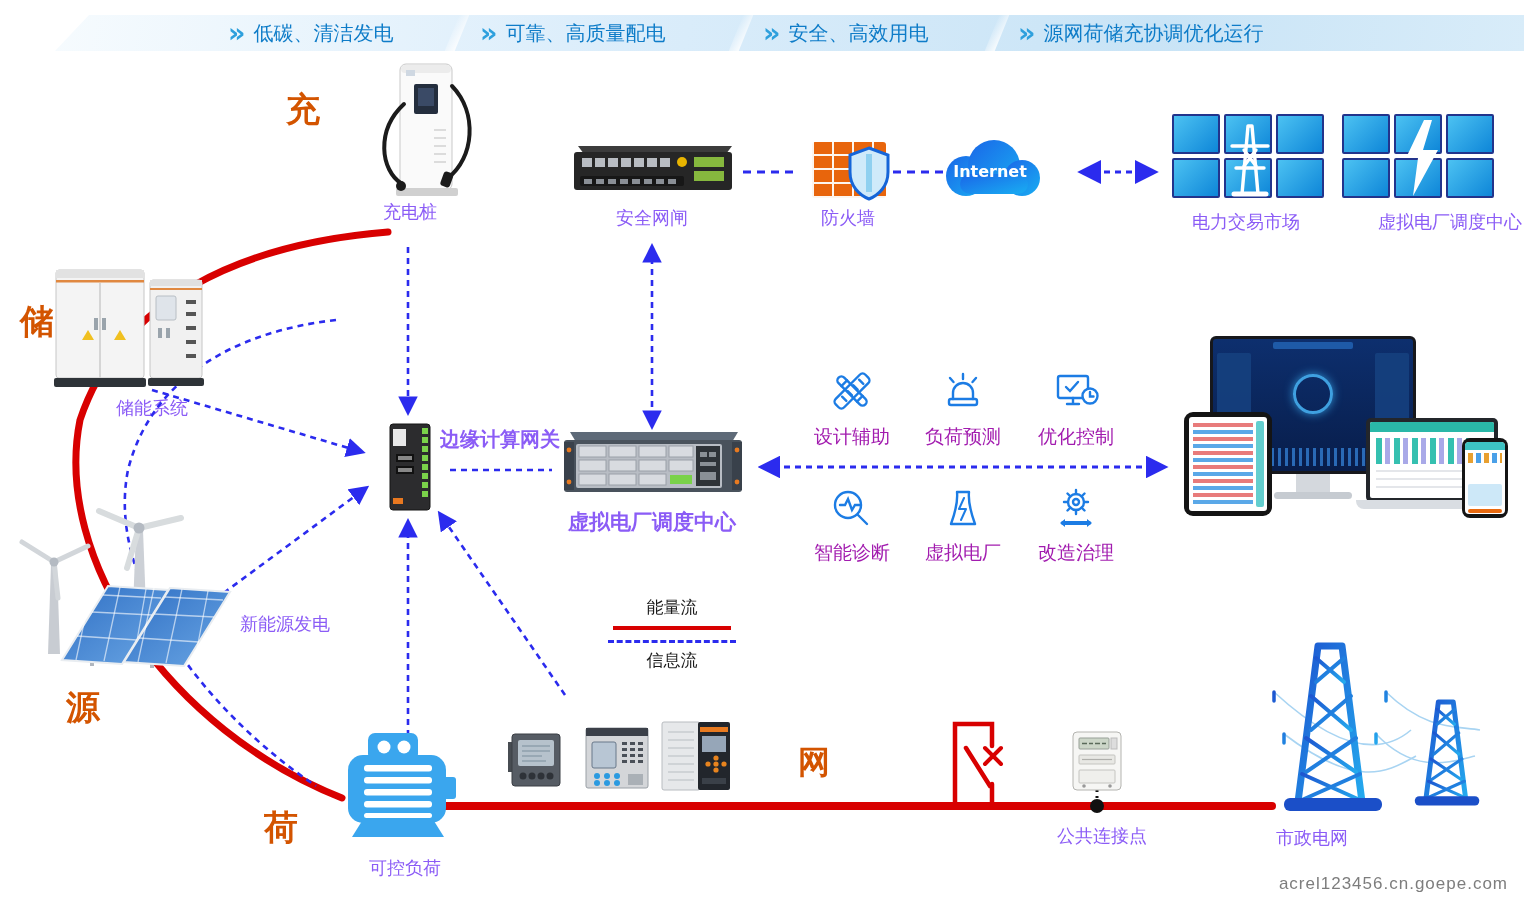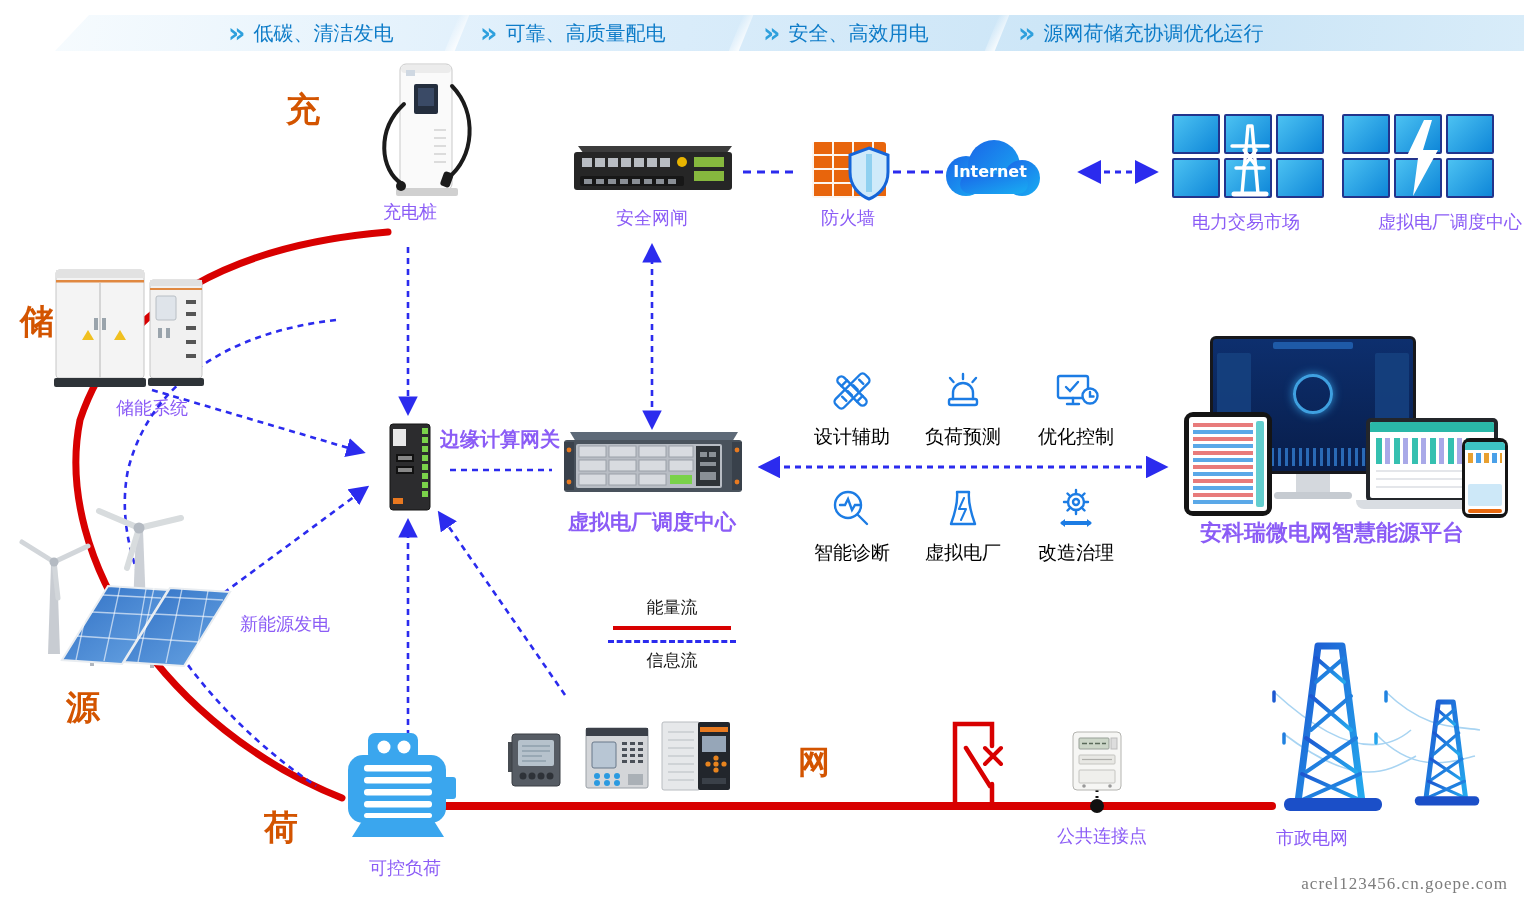--- a/index.html
+++ b/index.html
@@ -51,24 +51,24 @@
           background:repeating-linear-gradient(180deg,#e4e6ea 0 2px,transparent 2px 8px);}
   .lapbase{position:absolute;left:178px;top:170px;width:152px;height:9px;background:#d9dde2;border-radius:0 0 8px 8px;}
   .pho{position:absolute;left:284px;top:108px;width:46px;height:80px;background:#141414;border-radius:8px;padding:4px 3px;box-sizing:border-box;}
   .phoscr{width:100%;height:100%;background:#fff;border-radius:4px;position:relative;overflow:hidden;}
   .phohdr{position:absolute;left:0;top:0;right:0;height:8px;background:#3dc2c2;}
   .phodots{position:absolute;left:3px;top:11px;right:3px;height:10px;
            background:repeating-linear-gradient(90deg,#e8a030 0 5px,#fff 5px 8px,#4aa0e8 8px 13px,#fff 13px 16px);}
   .phochart{position:absolute;left:3px;bottom:8px;right:3px;height:22px;background:#cde8f8;border-radius:2px;}
   .phobtn{position:absolute;left:3px;bottom:1px;right:3px;height:4px;background:#e8690f;border-radius:2px;}
   
-  .wm{position:absolute;right:16px;bottom:4px;color:#7d7d7d;font-family:Liberation Serif, serif;font-size:17px;letter-spacing:1px;}
+  .wm{position:absolute;right:16px;bottom:4px;color:#7d7d7d;font-family:Liberation Sans, sans-serif;font-size:17px;letter-spacing:1px;}
   
   .ficon{position:absolute;width:46px;height:46px;transform:translateX(-50%);}
-  .flbl{position:absolute;font-size:19px;color:#000000;white-space:nowrap;transform:translateX(-50%);}
+  .flbl{position:absolute;font-size:19px;color:#a21caf;white-space:nowrap;transform:translateX(-50%);}
   .cloudtxt{position:absolute;color:#fff;font-size:16px;font-weight:bold;width:100%;text-align:center;top:26px;}
 </style>
 </head>
 <body>
 
 <div class="stage">
 
   <div class="banner"></div>
   <div class="bdiv" style="left:452px"></div>
   <div class="bdiv" style="left:736px"></div>
@@ -407,21 +407,20 @@
     <div class="lapbase"></div>
     <div class="pho">
       <div class="phoscr">
           <div class="phohdr"></div>
           <div class="phodots"></div>
           <div class="phochart"></div>
           <div class="phobtn"></div>
         </div>
     </div>
   </div>
-  <div class="olbl center" style="left:1332px;top:518px;font-size:22px">安科瑞微电网智慧能源平台</div>
 
   <div class="legend">
     <div>能量流</div>
     <div class="leg-red"></div>
     <div class="leg-dash"></div>
     <div>信息流</div>
   </div>
 
   <svg class="abs" style="left:0;top:502px;z-index:2" width="240" height="170" viewBox="0 0 240 170">
     <defs>

